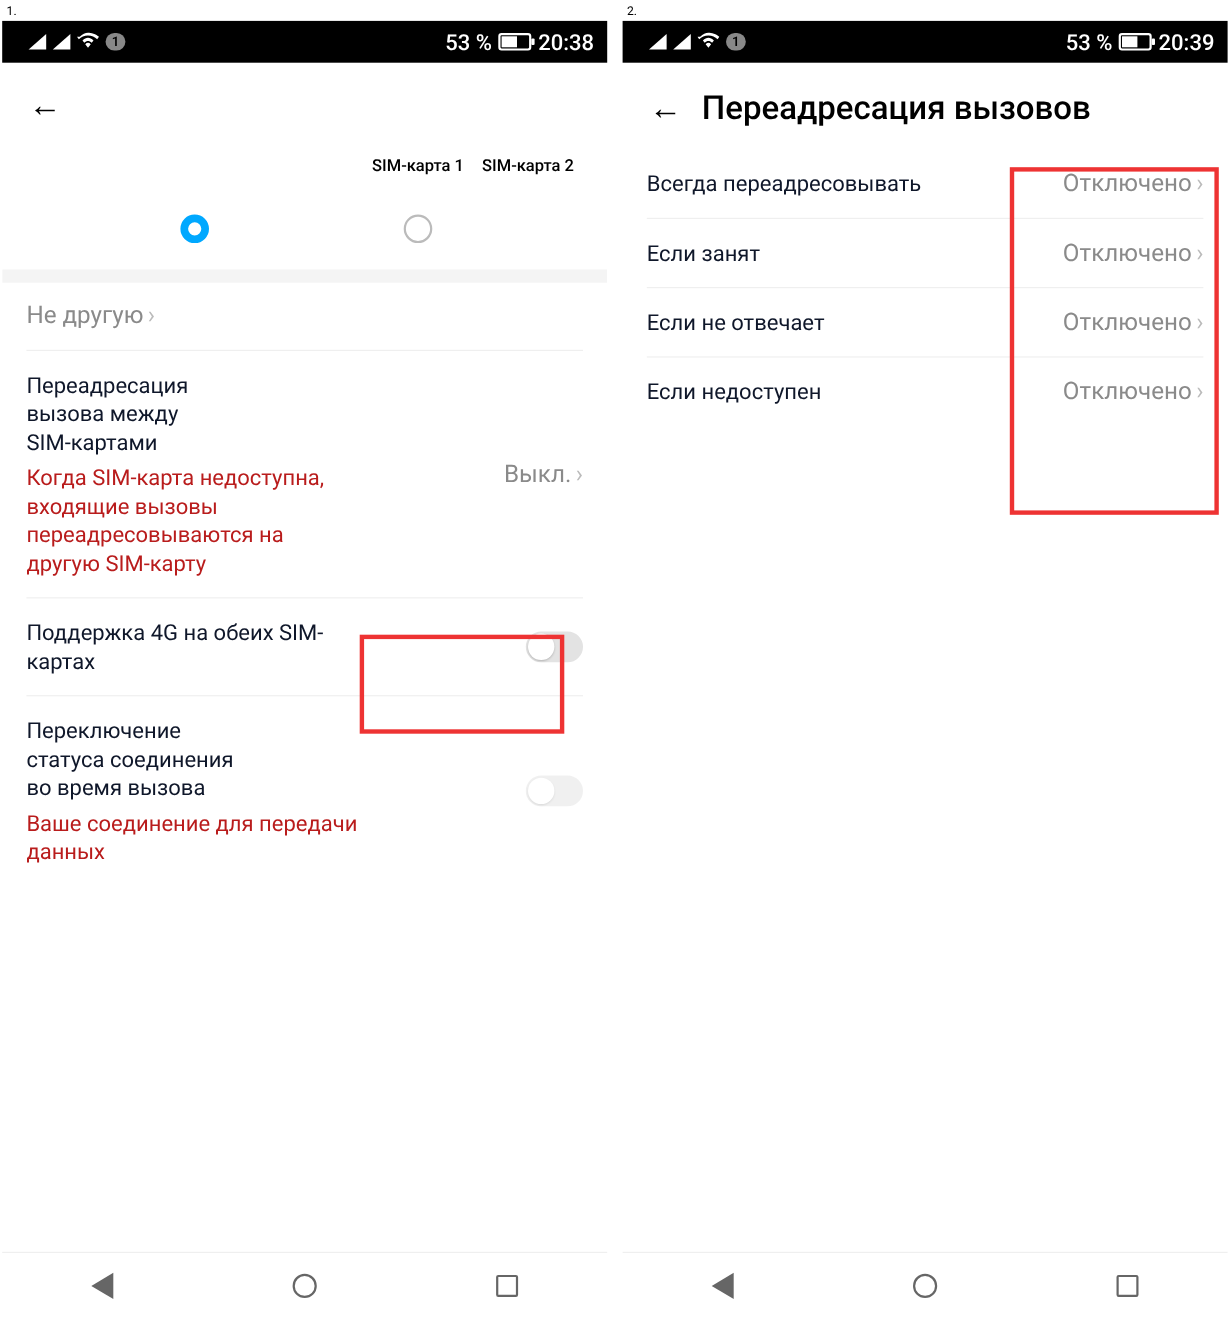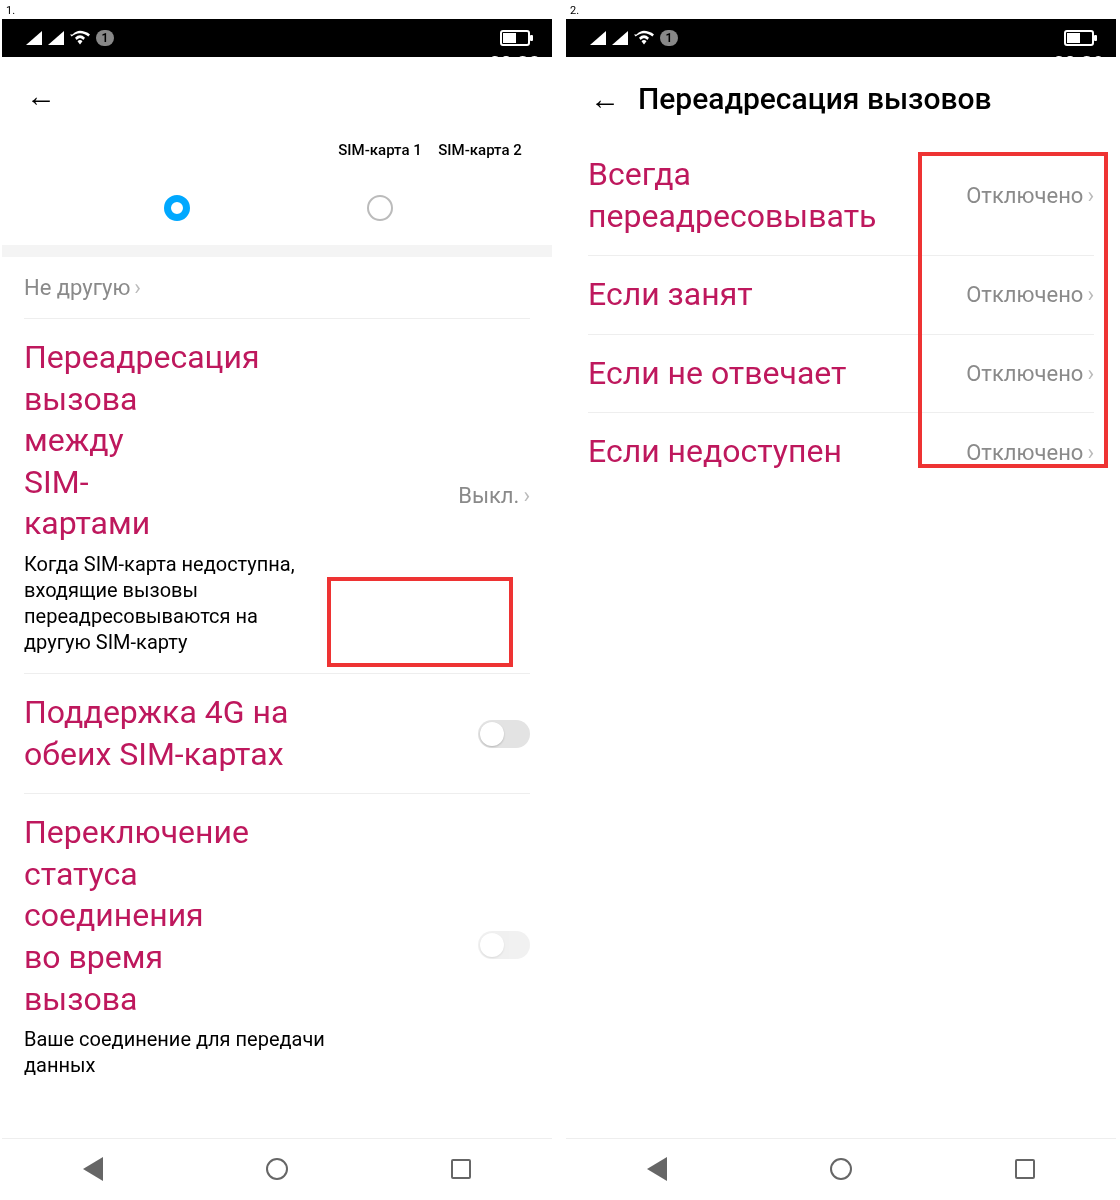--- a/index.html
+++ b/index.html
@@ -28,21 +28,21 @@
       background: #000;
       color: #fff;
       height: 38px;
       display: flex;
       align-items: center;
       justify-content: space-between;
       padding: 0 12px 0 24px;
       font-size: 20px;
     }
     .statusbar-left { display: flex; align-items: center; gap: 6px; }
-    .statusbar-right { display: flex; align-items: center; gap: 6px; font-weight: 500; flex-direction: column; }
+    .statusbar-right { display: flex; align-items: center; gap: 6px; font-weight: 500; }
     .signal-icon { display:inline-block; width:16px; height:14px; position:relative; }
     .signal-icon::before { content:""; position:absolute; bottom:0; left:0; width:0; height:0; border-style:solid; border-width:0 0 14px 16px; border-color:transparent transparent #fff transparent; }
     .wifi-glyph { font-size:18px; }
     .sim-badge {
       background:#888; color:#000; border-radius:8px; font-size:12px;
       width:18px; height:16px; display:inline-flex; align-items:center; justify-content:center;
       font-weight:600;
     }
     .batt {
       width:30px; height:16px; border:2px solid #fff; border-radius:3px; position:relative; display:inline-block;
@@ -59,22 +59,22 @@
     .sim-head-row {
       display:grid; grid-template-columns: 1fr 100px 100px;
       text-align:center; padding: 10px 0 18px 0;
       font-size:15px; font-weight:500; color:#000;
     }
     .row {
       display:flex; align-items:center; justify-content:space-between;
       border-bottom:1px solid #eee; padding: 18px 0;
     }
     .row:last-child { border-bottom:none; }
-    .row-label { font-size:32px; color:#be185d; max-width: 60%; line-height:1.3; }
-    .row-sub { font-size:20px; color:#000000; line-height:1.3; margin-top:6px; }
+    .row-label { font-size:20px; color:#0f172a; max-width: 60%; line-height:1.3; }
+    .row-sub { font-size:20px; color:#b91c1c; line-height:1.3; margin-top:6px; }
     .row-value { font-size:22px; color:#8a8a8a; display:flex; align-items:flex-start; gap:4px; }
     .chev { color:#bbb; font-size:22px; }
     .radio-row {
       display:grid; grid-template-columns: 1fr 100px 100px; align-items:center;
       padding: 18px 0 24px 0;
     }
     .radio-row .row-label { max-width:100%; }
     .radio { width:26px; height:26px; border-radius:50%; margin:0 auto; }
     .radio-on { border:7px solid #00a8ff; }
     .radio-off { border:2px solid #bbb; }

